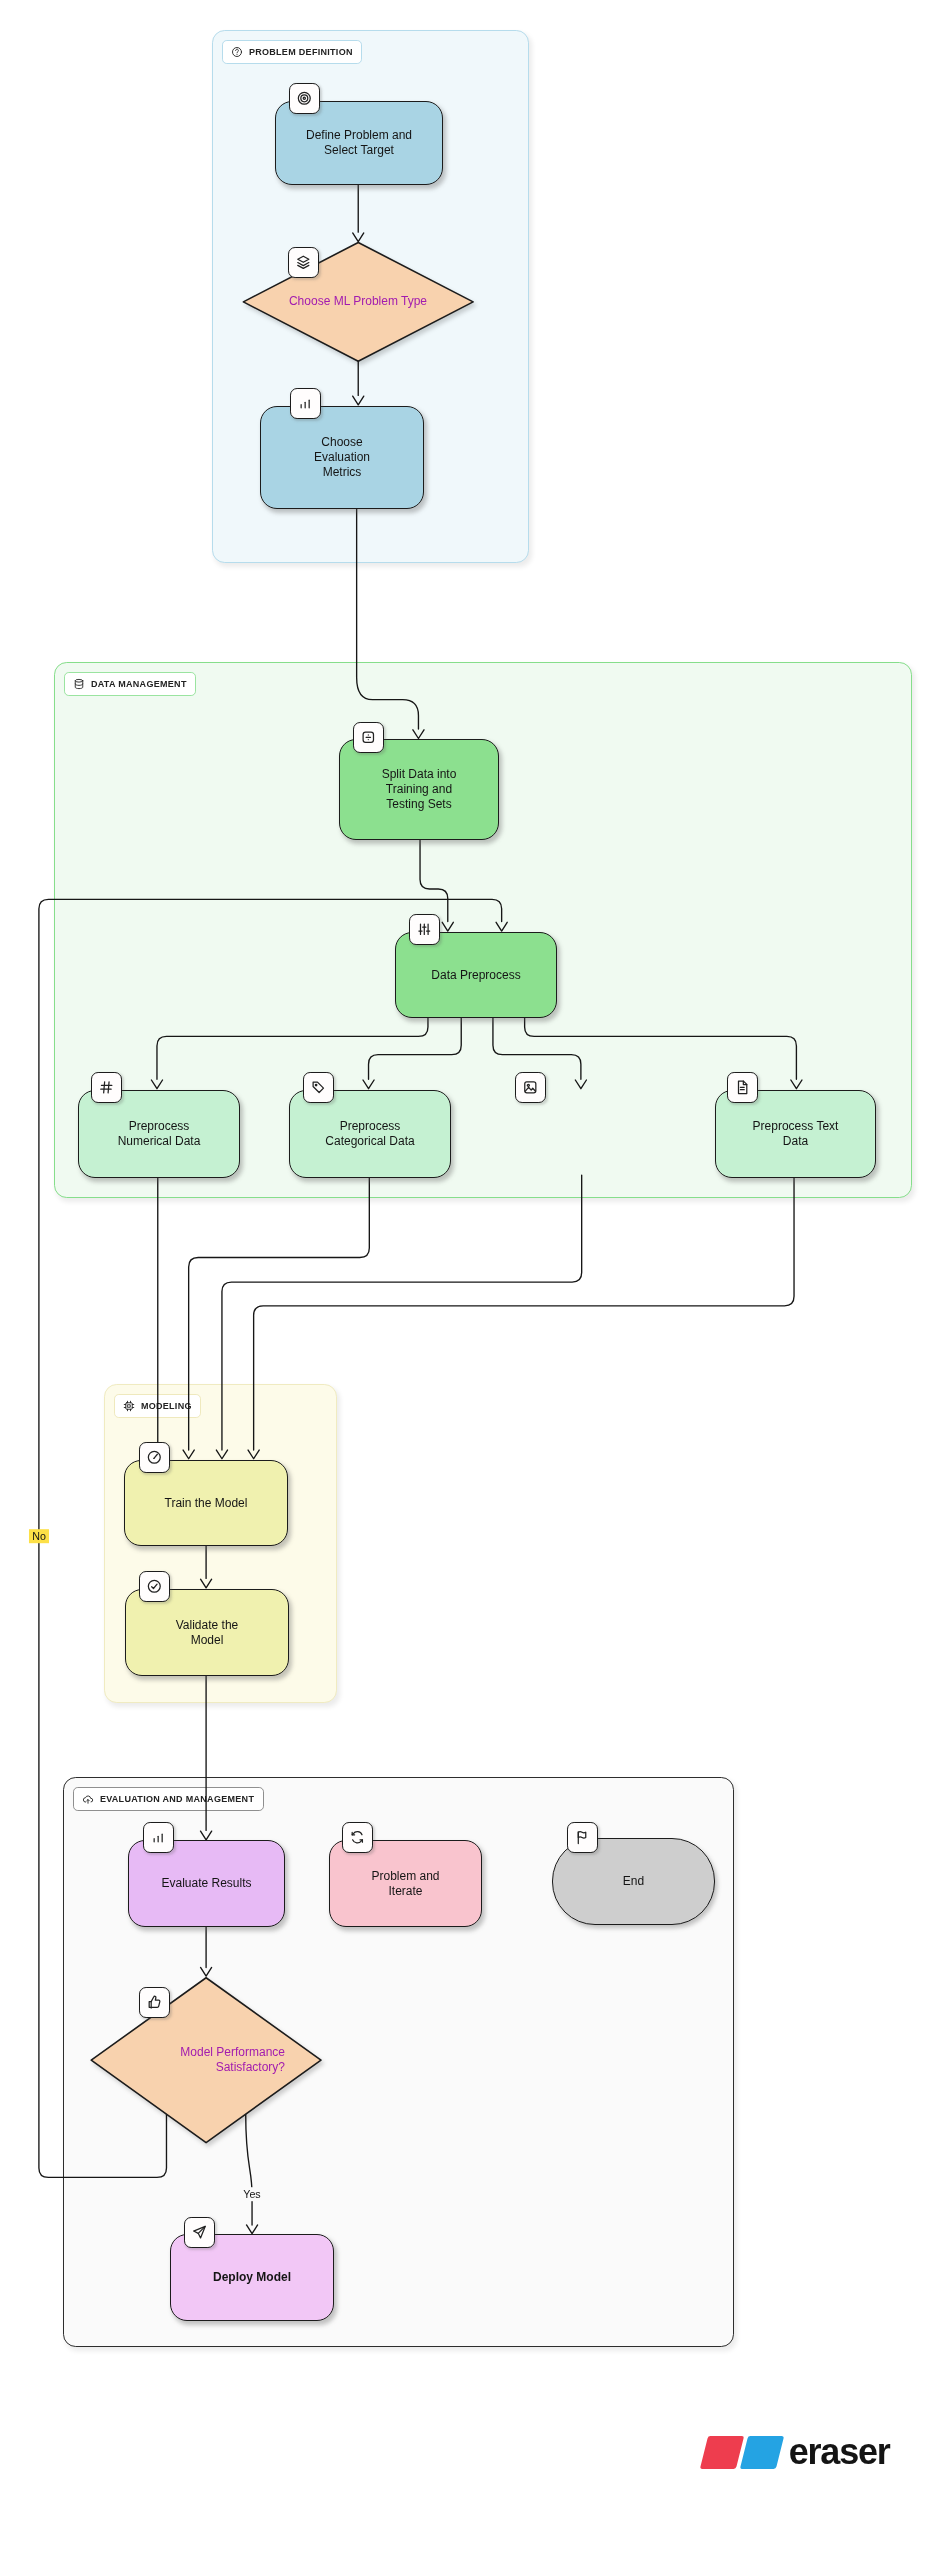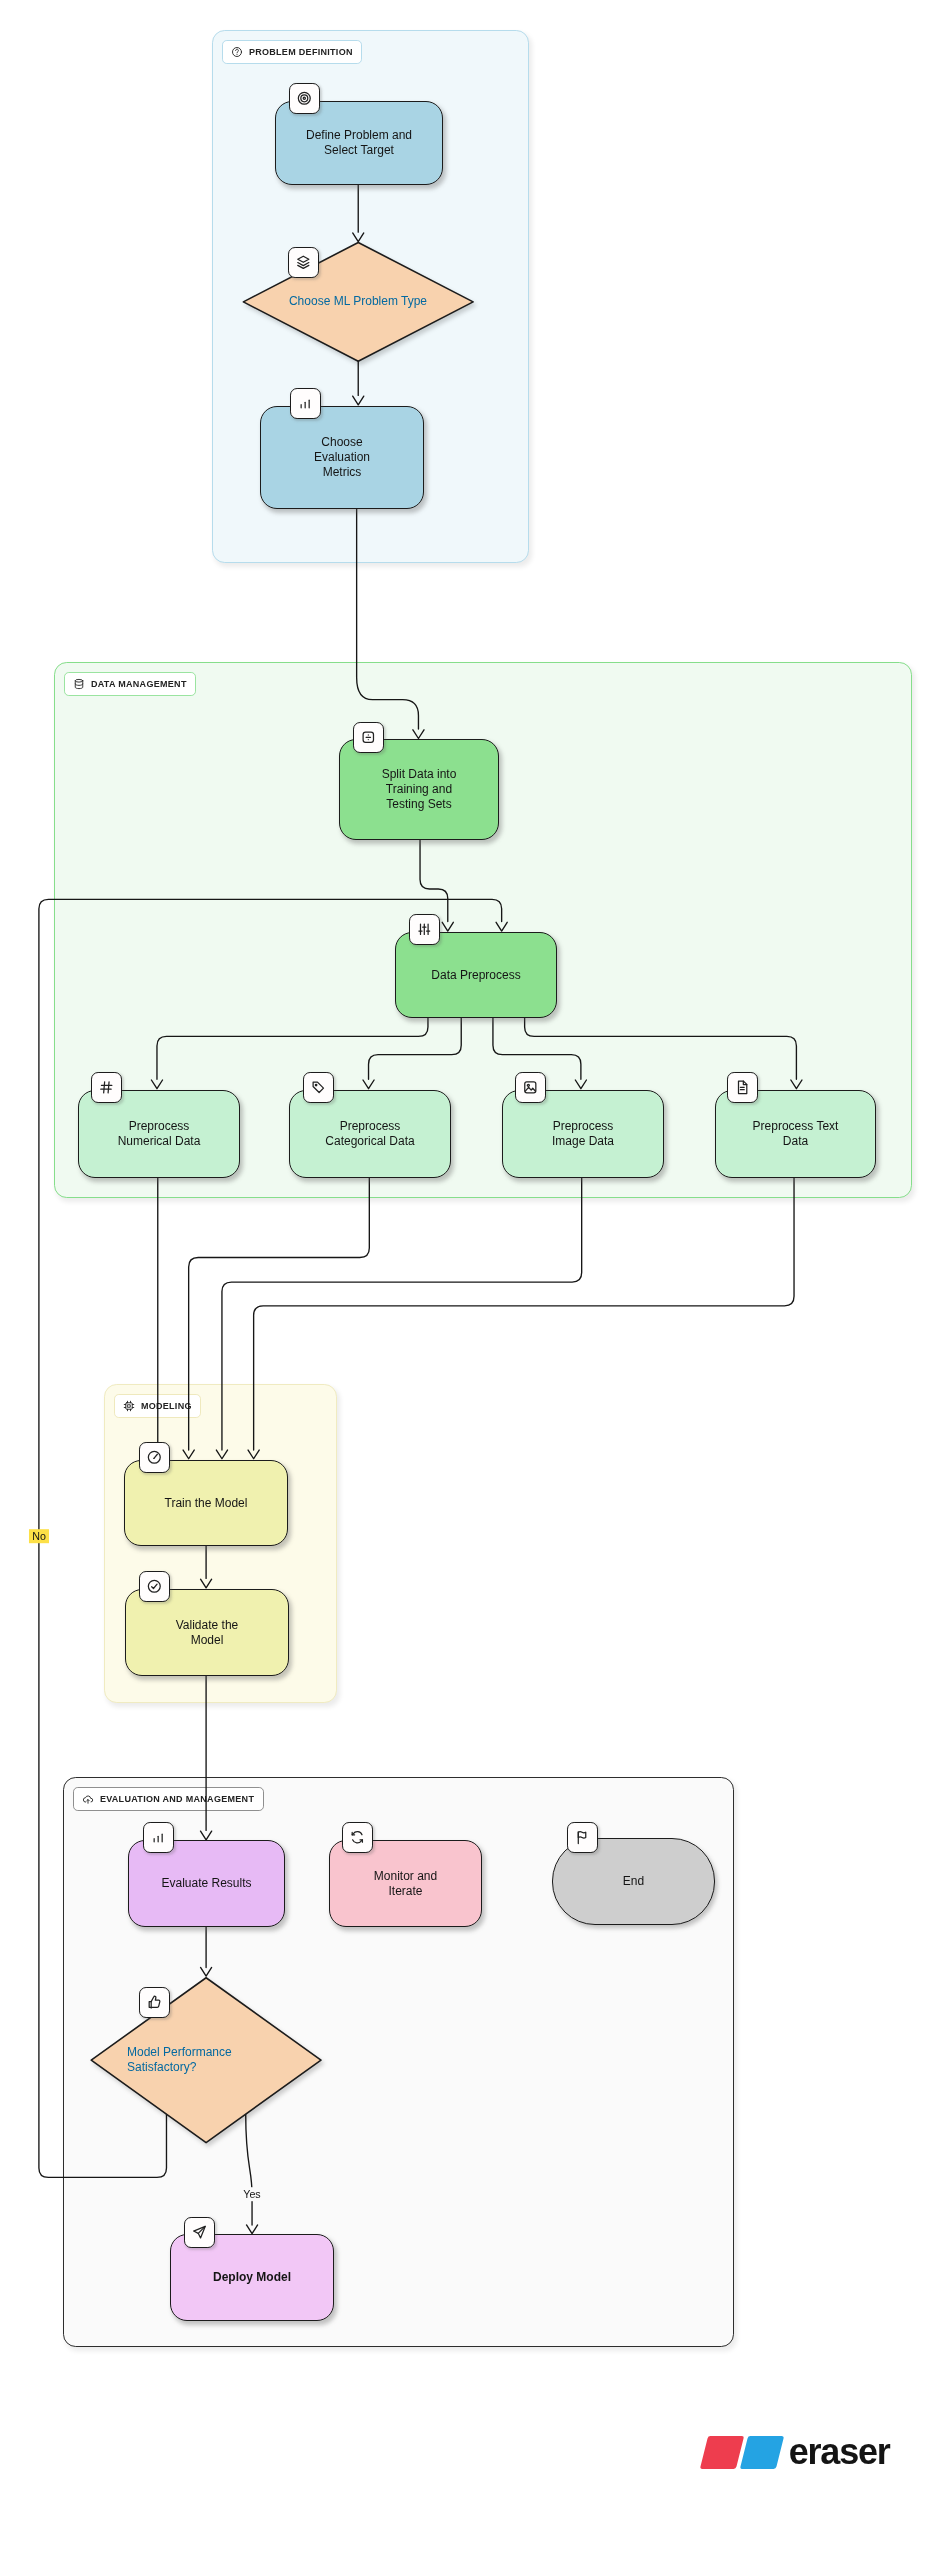--- a/index.html
+++ b/index.html
@@ -19,21 +19,21 @@
         display:flex;align-items:center;justify-content:center;text-align:center;
         box-shadow:2.4px 3.2px 4px rgba(90,90,90,0.35);}
   .node .nlabel{font-size:12px;line-height:15px;color:#151515;}
   .stadium{border-radius:43px;}
   .badge{position:absolute;width:28.5px;height:28.5px;background:#fffdfd;border:1.3px solid #1c1c1c;
          border-radius:7.1px;display:flex;align-items:center;justify-content:center;z-index:6;
          box-shadow:1.6px 1.6px 2.4px rgba(90,90,90,0.25);}
   .badge svg{width:16.6px;height:16.6px;}
   
   .dlabel{position:absolute;display:flex;align-items:center;justify-content:center;
-          text-align:left;font-size:12px;line-height:15px;color:#0369a1;z-index:5;}
+          text-align:right;font-size:12px;line-height:15px;color:#a21caf;z-index:5;}
   
   .elabel{position:absolute;z-index:5;font-size:10.7px;color:#141414;padding:0.8px 3.2px;
           transform:translate(-50%,-50%);}
   
   #containers{position:absolute;inset:0;z-index:1;}
   #edgesvg{position:absolute;left:0;top:0;z-index:2;}
   #nodelayer{position:absolute;inset:0;z-index:3;}
   .edge{fill:none;stroke-linecap:round;stroke-linejoin:round;}
   .diamond{stroke-linejoin:round;filter:drop-shadow(3px 4px 3px rgba(0,0,0,0.18));}
   
@@ -188,23 +188,20 @@
     <div class="node" style="left: 289px; top: 1090px; width: 160px; height: 86px; background: rgb(197, 241, 210);">
       <span class="nlabel" style="max-width:113px;">Preprocess Categorical Data</span>
     </div>
     <div class="badge" style="left:303px;top:1072px;">
         <svg viewBox="0 0 24 24" fill="none" stroke="#222222" stroke-width="1.8" stroke-linecap="round" stroke-linejoin="round">
           <path d="M4.5 4.5h6.3l8.7 8.7-6.3 6.3-8.7-8.7Z"></path>
           <circle cx="8.8" cy="8.8" r="1.1"></circle>
         </svg>
       </div>
 
-    <div class="node" style="left: 502px; top: 1090px; width: 160px; height: 86px; background: rgb(197, 241, 210);">
-      <span class="nlabel" style="max-width:95px;">Preprocess Image Data</span>
-    </div>
     <div class="badge" style="left:515px;top:1072px;">
         <svg viewBox="0 0 24 24" fill="none" stroke="#222222" stroke-width="1.8" stroke-linecap="round" stroke-linejoin="round">
           <rect x="4" y="4" width="16" height="16" rx="3"></rect>
           <circle cx="9.2" cy="9.2" r="1.5"></circle>
           <path d="M4.8 17.5 9.5 12l3.8 4 2.2-2.6 3.7 4"></path>
         </svg>
       </div>
 
     <div class="node" style="left: 715px; top: 1090px; width: 159px; height: 86px; background: rgb(197, 241, 210);">
       <span class="nlabel" style="max-width:97px;">Preprocess Text Data</span>
@@ -243,21 +240,21 @@
     </div>
     <div class="badge" style="left:143px;top:1822px;">
         <svg viewBox="0 0 24 24" fill="none" stroke="#222222" stroke-width="1.8" stroke-linecap="round" stroke-linejoin="round">
           <path d="M6 18.5v-4.5"></path>
           <path d="M11.8 18.5v-8"></path>
           <path d="M17.6 18.5V7.5"></path>
         </svg>
       </div>
 
     <div class="node" style="left: 329px; top: 1840px; width: 151px; height: 85px; background: rgb(249, 196, 206);">
-      <span class="nlabel" style="max-width:89px;">Monitor and Iterate</span>
+      <span class="nlabel" style="max-width:89px;">Problem and Iterate</span>
     </div>
     <div class="badge" style="left:342px;top:1822px;">
         <svg viewBox="0 0 24 24" fill="none" stroke="#222222" stroke-width="1.8" stroke-linecap="round" stroke-linejoin="round">
           <path d="M18.8 8.3A7.3 7.3 0 0 0 6.1 6.9L4.6 8.4"></path>
           <path d="M4.6 4.9v3.5h3.5"></path>
           <path d="M5.2 15.7A7.3 7.3 0 0 0 17.9 17.1l1.5-1.5"></path>
           <path d="M19.4 19.1v-3.5h-3.5"></path>
         </svg>
       </div>
 

